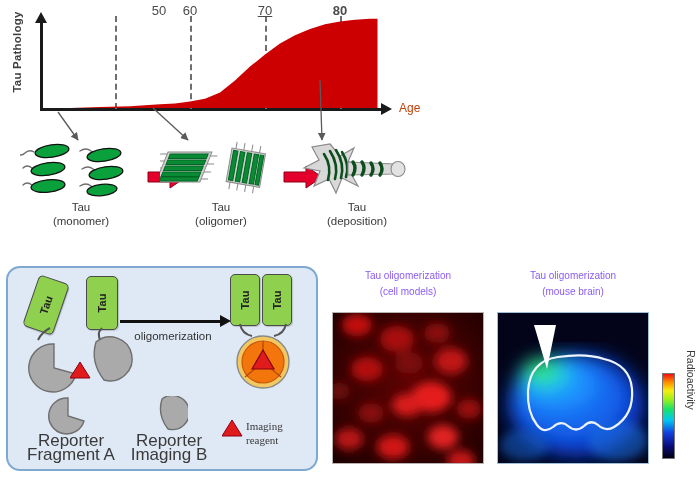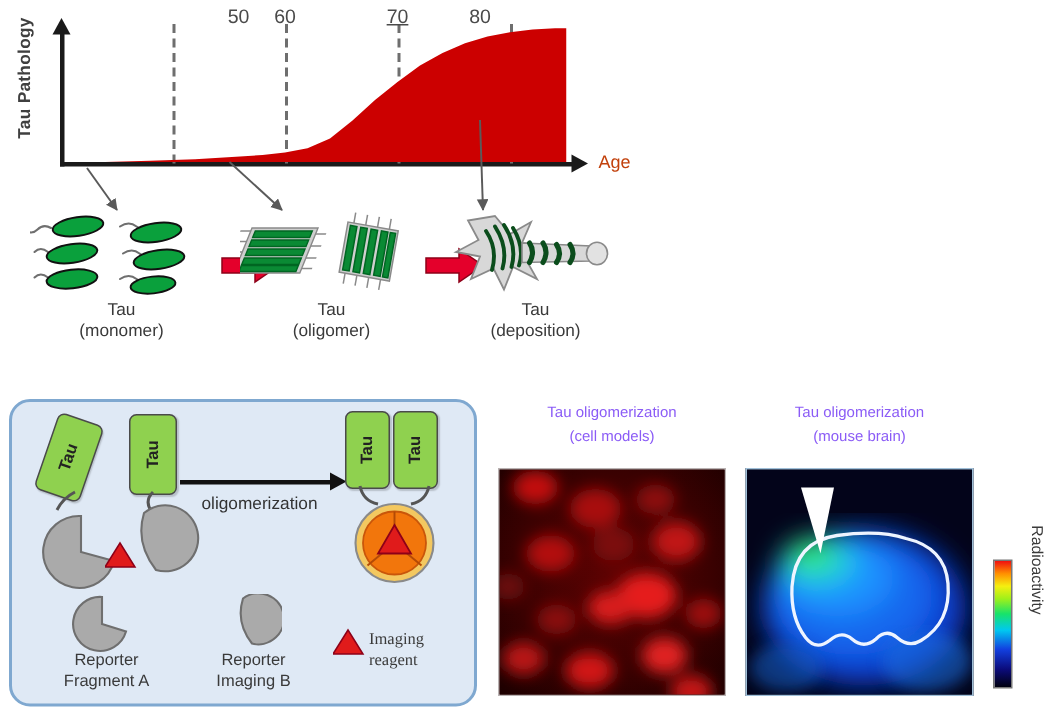--- a/index.html
+++ b/index.html
@@ -38,21 +38,21 @@
       background:#dfe9f5;border:2px solid #7fa8d0;border-radius:14px;box-sizing:border-box;}
   .tau-box{position:absolute;background:#8fd14f;border:1.6px solid #4a4a4a;border-radius:5px;
       box-shadow:1px 1px 1px rgba(0,0,0,.18);}
   .tau-text{position:absolute;left:50%;top:50%;font-size:11px;font-weight:600;color:#222;
       white-space:nowrap;transform:translate(-50%,-50%) rotate(-90deg);}
   #arrow-olig{position:absolute;left:112px;top:52px;width:104px;height:3px;background:#111;}
   #arrow-olig-head{position:absolute;left:212px;top:47px;width:0;height:0;
       border-top:6px solid transparent;border-bottom:6px solid transparent;border-left:11px solid #111;}
   #olig-label{position:absolute;left:107px;top:62px;width:116px;text-align:center;
       font-size:11.5px;color:#333;}
-  .legend-cap{position:absolute;font-size:11px;line-height:13.5px;text-align:center;color:#3a3a3a;}
+  .legend-cap{position:absolute;font-size:17px;line-height:13.5px;text-align:center;color:#3a3a3a;}
   #imaging-label{position:absolute;left:238px;top:152px;width:70px;font-size:11px;
       line-height:13.5px;color:#3a3a3a;font-family:Liberation Serif, serif;}
 
   
   .img-title{position:absolute;text-align:center;font-size:10px;line-height:15.5px;color:#8b5cf6;}
   #cell-panel{position:absolute;left:332px;top:312px;width:152px;height:152px;
       border:1px solid #b9b2b2;box-sizing:border-box;overflow:hidden;background:#2b0000;}
   #brain-panel{position:absolute;left:497px;top:312px;width:152px;height:152px;
       border:1px solid #9fbfd8;box-sizing:border-box;overflow:hidden;background:#020418;}
   #colorbar{position:absolute;left:662px;top:373px;width:13px;height:86px;
@@ -77,21 +77,21 @@
     <div id="x-axis-label">Age</div>
 
     <div id="ticks">
         <div class="tick-line" style="left: 115px;"></div>
         <div class="tick-label" style="left: 115px; margin-left: 44px;">50</div>
         <div class="tick-line" style="left: 190px;"></div>
         <div class="tick-label" style="left: 190px;">60</div>
         <div class="tick-line" style="left: 265px;"></div>
         <div class="tick-label" style="left: 265px; text-decoration: underline;">70</div>
         <div class="tick-line" style="left: 340px;"></div>
-        <div class="tick-label" style="left: 320px;">80</div>
+        <div class="tick-label" style="left: 340px; font-weight: bold;">80</div>
       </div>
 
     <svg id="curve-svg" width="345" height="95">
       <path id="curve-path" fill="#cc0000" stroke="none" d="M0.0,92.0 L0.0,92.0 L30.0,92.0 L60.0,91.1 L90.0,90.2 L120.0,88.3 L135.0,87.4 L150.0,85.6 L165.0,82.8 L180.0,76.4 L195.0,64.4 L210.0,50.6 L225.0,38.6 L240.0,27.6 L255.0,19.3 L270.0,12.9 L285.0,8.3 L300.0,5.5 L315.0,3.7 L330.0,2.8 L337.5,2.8 L337.5,92.0 Z"></path>
     </svg>
 
     <svg id="pointers">
       <defs>
         <marker id="ph" markerWidth="7" markerHeight="7" refX="5.5" refY="3" orient="auto">
           <path d="M0,0 L6,3 L0,6 z" fill="#5a5a5a"></path>

